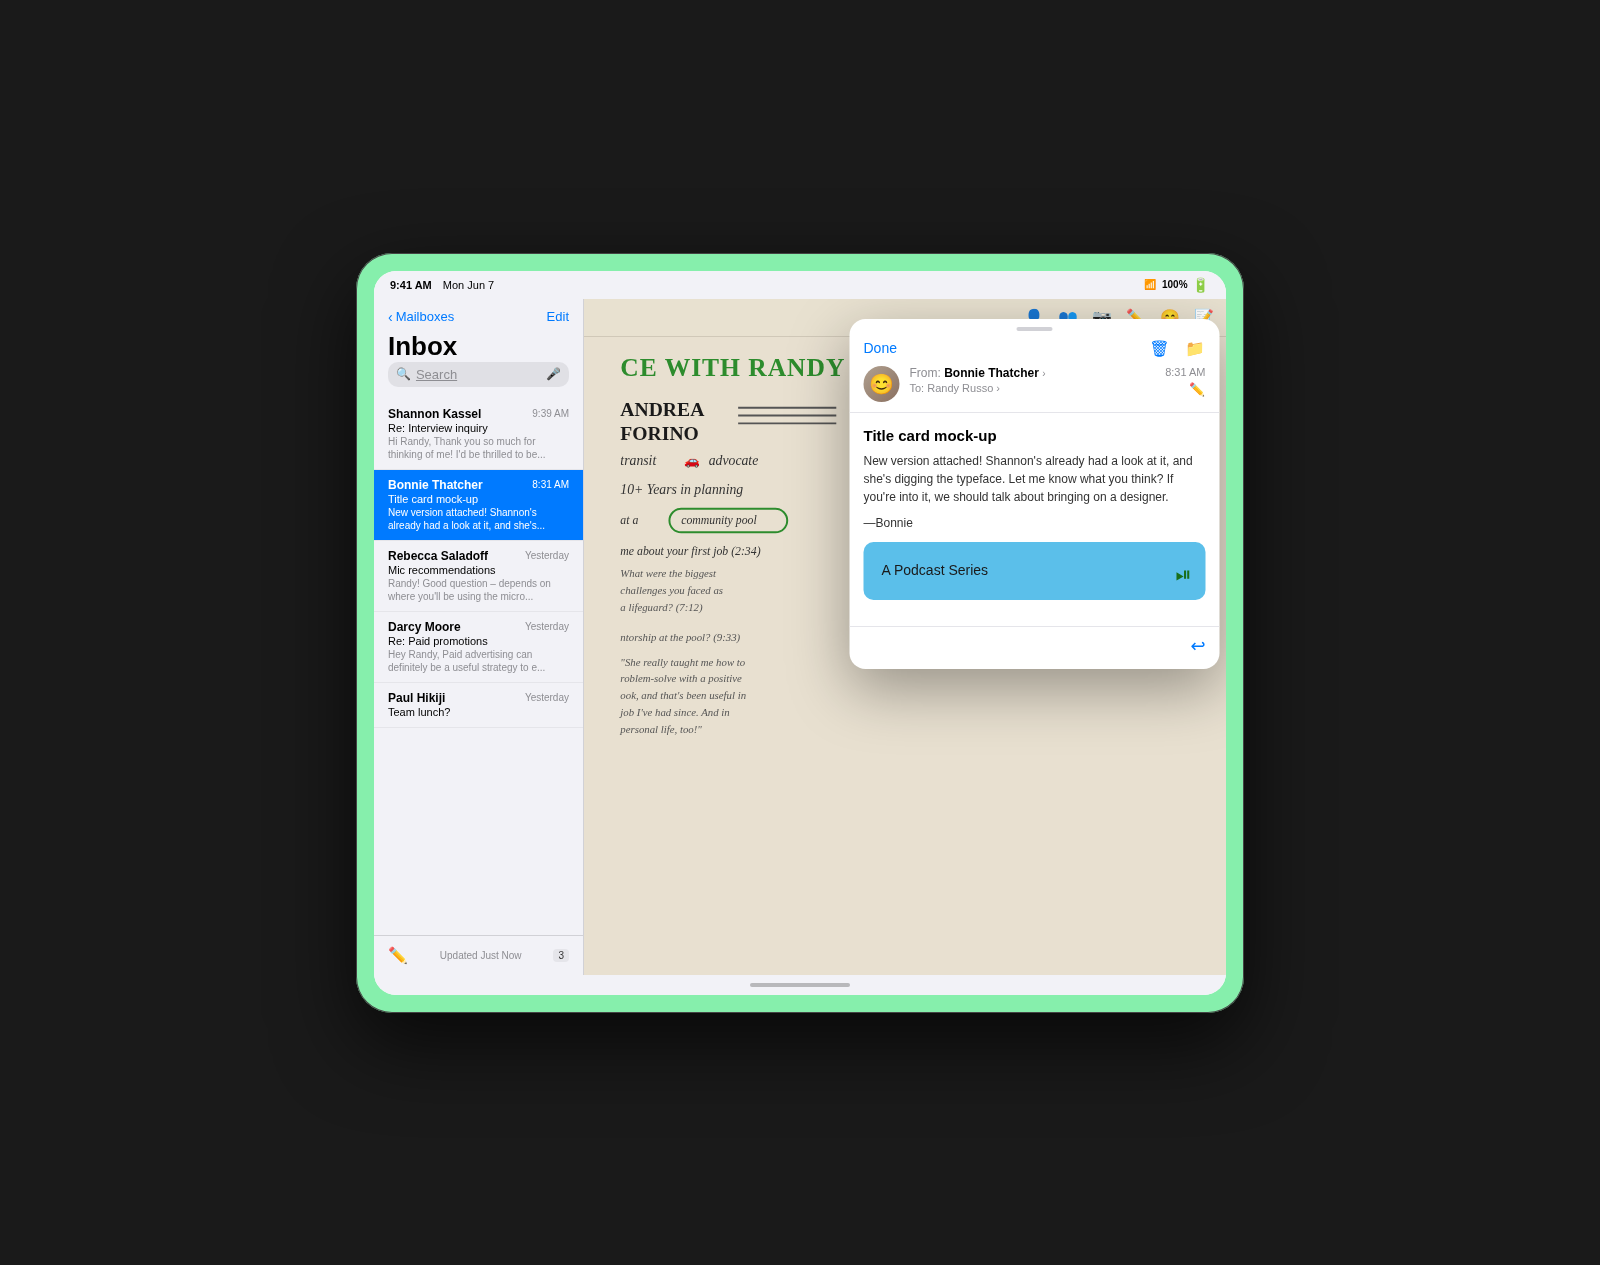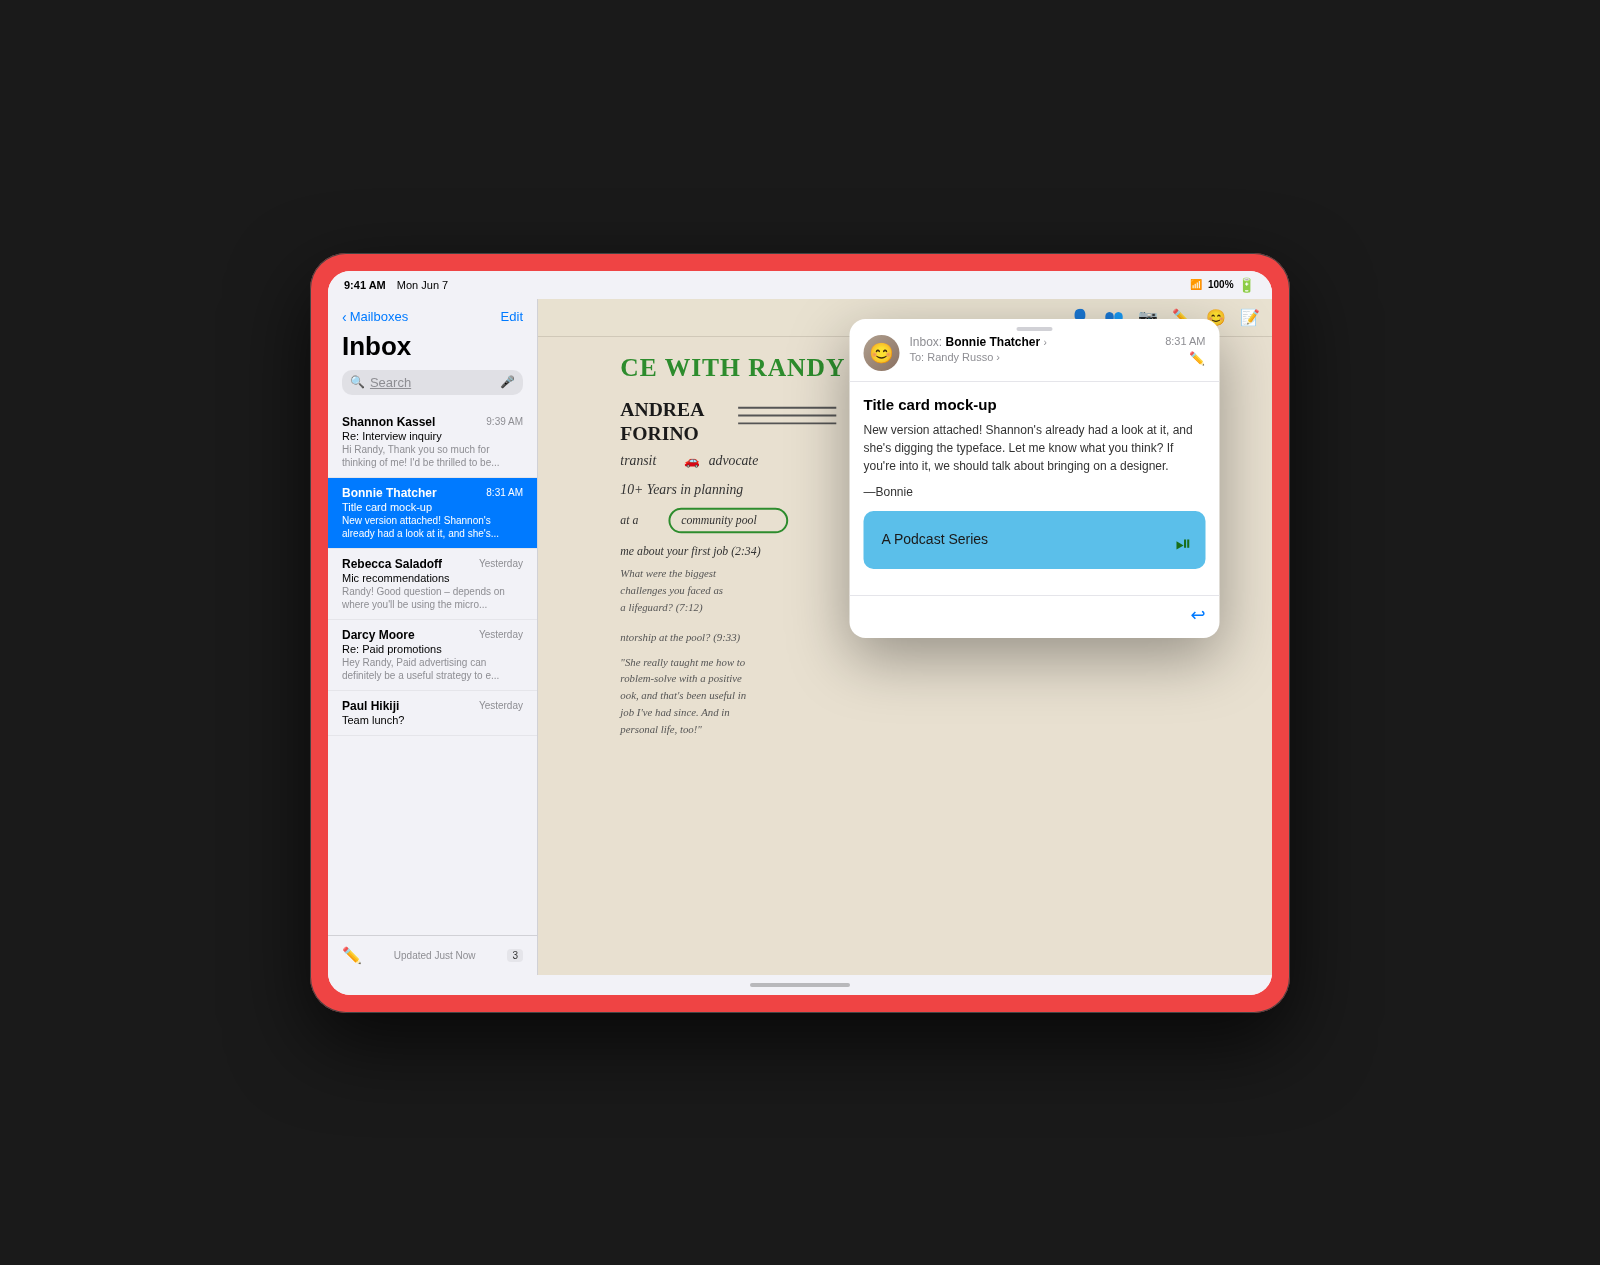--- a/index.html
+++ b/index.html
@@ -7,23 +7,23 @@
       background: #1a1a1a;
       display: flex;
       justify-content: center;
       align-items: center;
       min-height: 100vh;
       font-family: -apple-system, BlinkMacSystemFont, 'SF Pro Text', 'Helvetica Neue', Arial, sans-serif;
     }
 
     
     .ipad-shell {
-      width: 980px;
+      width: 888px;
       height: 760px;
-      background: #ef4444;
+      background: #86efac;
       border-radius: 36px;
       padding: 18px;
       box-shadow: 0 30px 80px rgba(0,0,0,0.7), inset 0 0 0 1px #444;
       position: relative;
     }
 
     
     .ipad-screen {
       width: 100%;
       height: 100%;
@@ -91,21 +91,20 @@
 
     .edit-btn {
       color: #007aff;
       font-size: 13px;
     }
 
     .inbox-title {
       font-size: 26px;
       font-weight: 700;
       color: #000;
-      margin-bottom: 8px;
     }
 
     .search-bar {
       background: rgba(142,142,147,0.18);
       border-radius: 10px;
       display: flex;
       align-items: center;
       padding: 5px 8px;
       gap: 5px;
       margin-bottom: 6px;
@@ -522,28 +521,35 @@
             <text x="10" y="386" font-family="Georgia, serif" font-size="11" font-style="italic" fill="#555">job I've had since. And in</text>
             <text x="10" y="403" font-family="Georgia, serif" font-size="11" font-style="italic" fill="#555">personal life, too!"</text>
           </svg>
         </div>
 
         <div class="email-popup">
           <div class="popup-handle-bar">
             <div class="handle-bar"></div>
           </div>
 
+          <div class="popup-toolbar">
+            <span class="done-btn">Done</span>
+            <div class="popup-actions">
+              <span class="popup-icon">🗑</span>
+              <span class="popup-icon">📁</span>
+            </div>
+          </div>
 
           <div class="popup-from">
             <div class="avatar-circle">
               <span class="avatar-face">😊</span>
             </div>
             <div class="from-details">
               <div class="from-line">
-                <span style="color:#8e8e93;">Inbox: </span>
+                <span style="color:#8e8e93;">From: </span>
                 <span class="from-bold">Bonnie Thatcher</span>
                 <span style="color:#8e8e93;font-size:10px;"> ›</span>
               </div>
               <div class="to-line">
                 <span>To: </span>
                 <span>Randy Russo</span>
                 <span> ›</span>
               </div>
             </div>
             <div style="display:flex;flex-direction:column;align-items:flex-end;gap:4px;">

